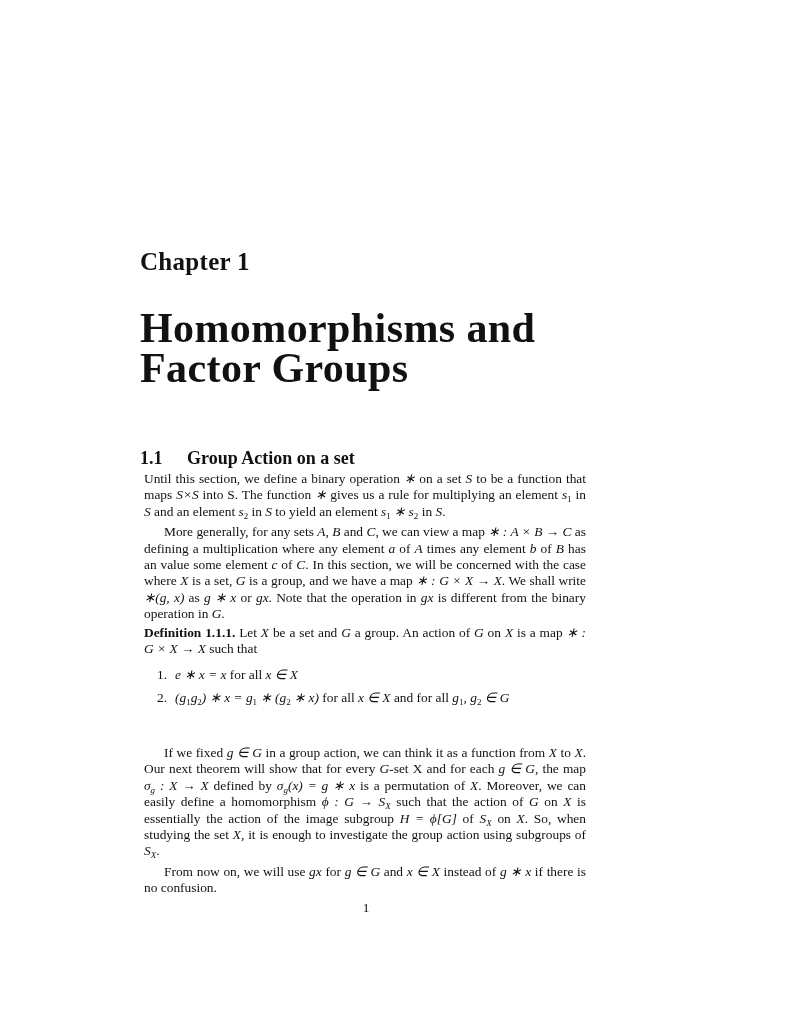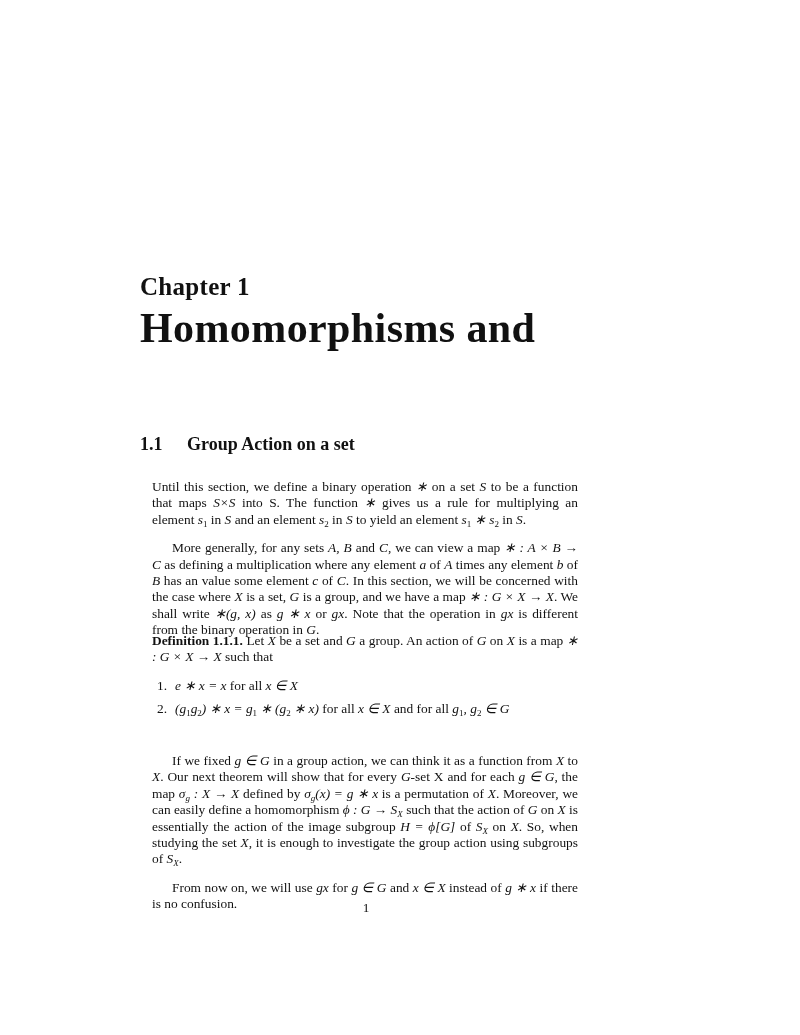--- a/index.html
+++ b/index.html
@@ -5,57 +5,57 @@
   html, body { margin: 0; padding: 0; background: #ffffff; }
   body {
     width: 800px; height: 1035px; position: relative; overflow: hidden;
     font-family: "DejaVu Serif", "Liberation Serif", serif;
     color: #111;
   }
   .chapter-label {
     position: absolute; left: 140px; top: 248px;
     font-family: "Liberation Serif", serif; font-weight: bold; font-size: 25px;
     letter-spacing: 0.3px;
-    margin-top: 25px;
   }
   .chapter-title {
     position: absolute; left: 140px; top: 308px; width: 460px;
     font-family: "Liberation Serif", serif; font-weight: bold; font-size: 42px;
     line-height: 40px; letter-spacing: 0.4px;
   }
   .section-title {
-    position: absolute; left: 140px; top: 434px;
+    position: absolute; left: 140px; top: 448px;
     font-family: "Liberation Serif", serif; font-weight: bold; font-size: 18px;
   }
   .section-title .num { display: inline-block; width: 47px; }
   .body {
     position: absolute; left: 140px; width: 450px;
     font-family: "Liberation Serif", serif; font-size: 13.4px; line-height: 16.4px;
     text-align: justify;
   }
-  .body p { margin: 12px; }
+  .body p { margin: 4px; }
   .indent { text-indent: 20px; }
   .m { font-style: italic; }
   .b { font-weight: bold; }
   .list { margin: 0; padding: 0; list-style: none; }
   .list li { margin: 0 0 7px 0; padding-left: 18px; position: relative; }
   .list li .n { position: absolute; left: 0; }
   sub { font-size: 9px; vertical-align: -3px; line-height: 0; }
   .page-number {
     position: absolute; left: 360px; top: 900px; width: 12px; text-align: center;
     font-family: "Liberation Serif", serif; font-size: 13.4px;
   }
 </style>
 </head>
 <body>
 
 <div class="chapter-label">Chapter 1</div>
 
 <div class="chapter-title">
   <div>Homomorphisms and</div>
+  <div>Factor Groups</div>
 </div>
 
 <div class="section-title">
   <span class="num">1.1</span><span>Group Action on a set</span>
 </div>
 
 <div class="body" style="top:467px;">
   <p><span>Until this section, we define a binary operation </span><span class="m">∗</span><span> on a set </span><span class="m">S</span><span> to be a function that maps </span><span class="m">S×S</span><span> into S. The function </span><span class="m">∗</span><span> gives us a rule for multiplying an element </span><span class="m">s</span><sub>1</sub><span> in </span><span class="m">S</span><span> and an element </span><span class="m">s</span><sub>2</sub><span> in </span><span class="m">S</span><span> to yield an element </span><span class="m">s</span><sub>1</sub><span class="m"> ∗ s</span><sub>2</sub><span> in </span><span class="m">S</span><span>.</span></p>
 
   <p class="indent"><span>More generally, for any sets </span><span class="m">A, B</span><span> and </span><span class="m">C</span><span>, we can view a map </span><span class="m">∗ : A × B → C</span><span> as defining a multiplication where any element </span><span class="m">a</span><span> of </span><span class="m">A</span><span> times any element </span><span class="m">b</span><span> of </span><span class="m">B</span><span> has an value some element </span><span class="m">c</span><span> of </span><span class="m">C</span><span>.  In this section, we will be concerned with the case where </span><span class="m">X</span><span> is a set, </span><span class="m">G</span><span> is a group, and we have a map </span><span class="m">∗ : G × X → X</span><span>. We shall write </span><span class="m">∗(g, x)</span><span> as </span><span class="m">g ∗ x</span><span> or </span><span class="m">gx</span><span>. Note that the operation in </span><span class="m">gx</span><span> is different from the binary operation in </span><span class="m">G</span><span>.</span></p>

